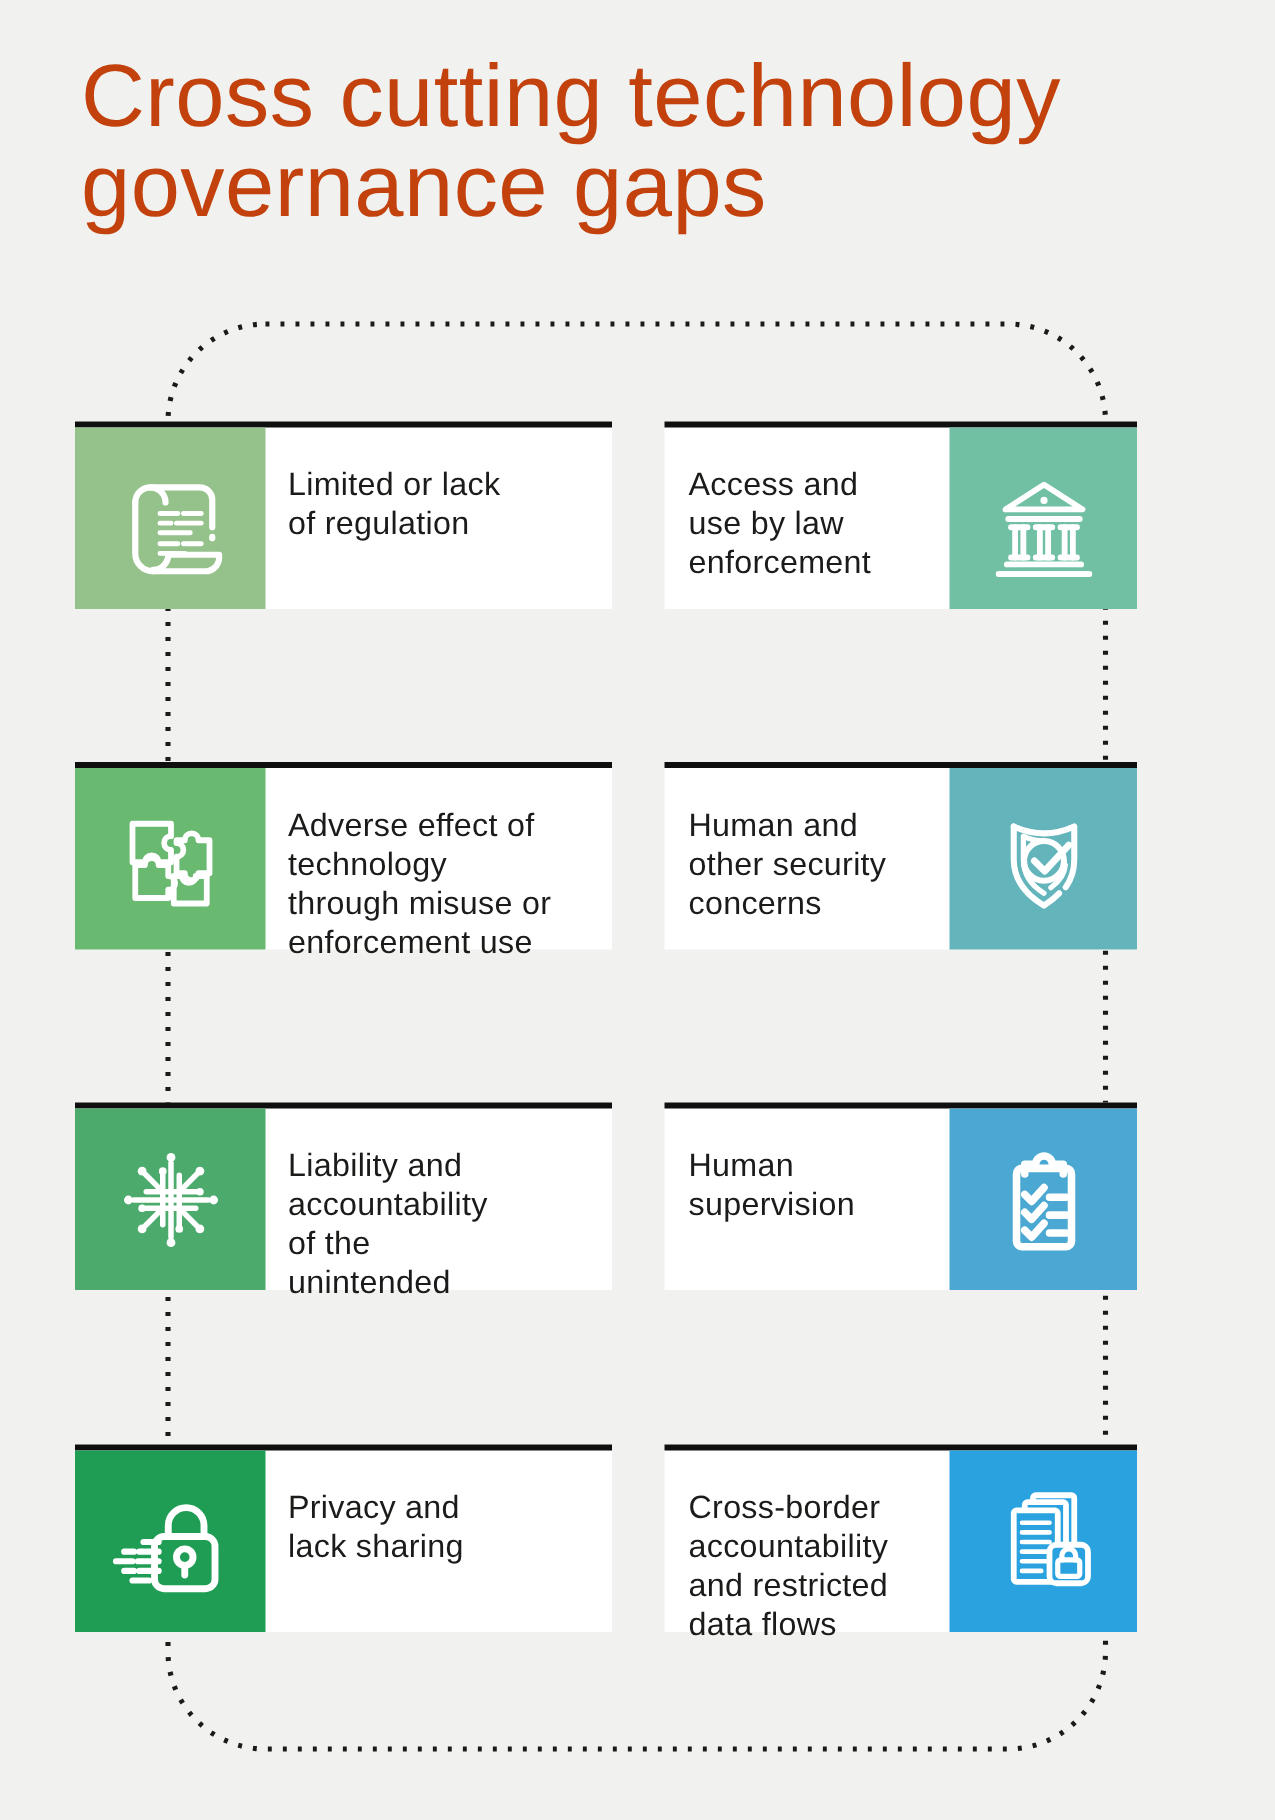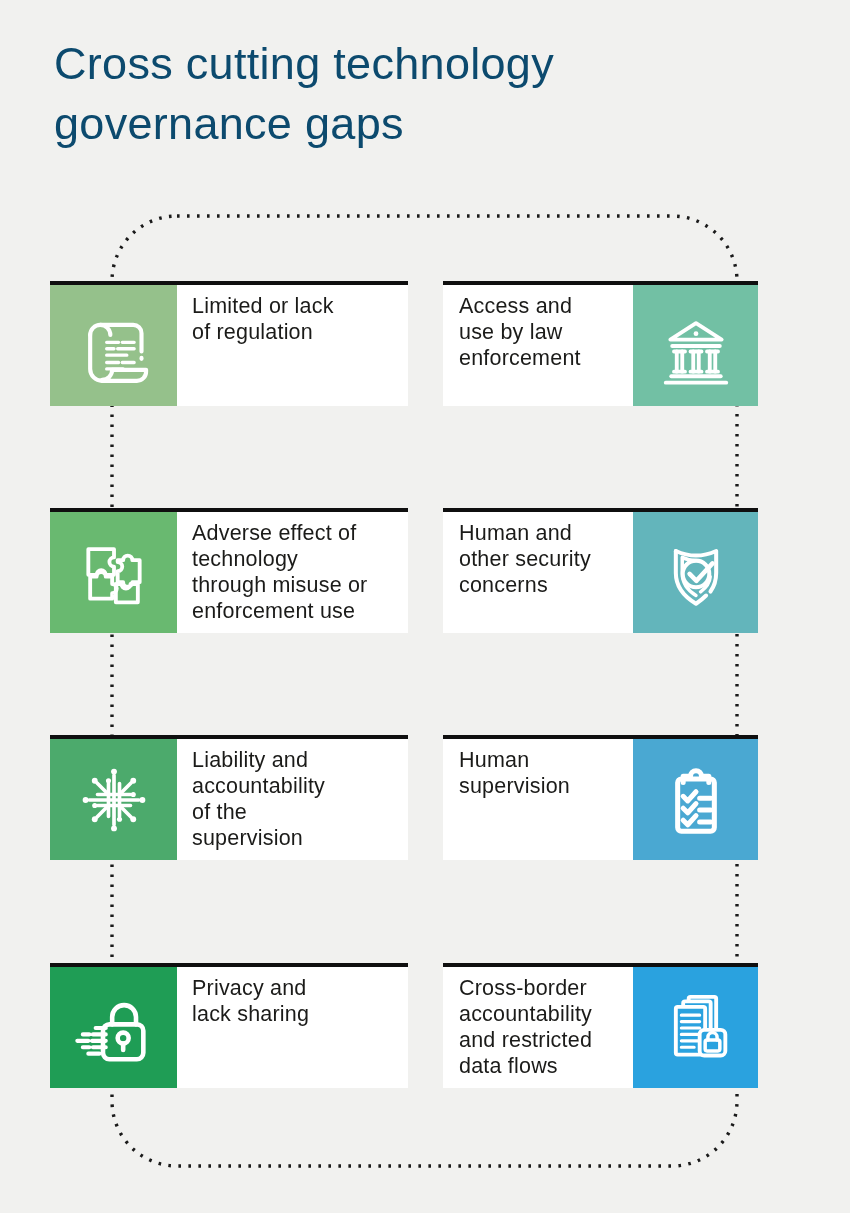--- a/index.html
+++ b/index.html
@@ -4,37 +4,37 @@
 <style>
   html,body{margin:0;padding:0}
   body{
     width:850px;height:1213px;position:relative;overflow:hidden;
     background:#f1f1ef;
     font-family:"Liberation Sans","DejaVu Sans",sans-serif;
   }
   .connector{position:absolute;left:0;top:0;z-index:0}
   .title{
     position:absolute;left:54px;top:34px;margin:0;z-index:1;
-    font-size:45px;line-height:60px;font-weight:500;letter-spacing:.3px;
-    color:#0c4a6e;white-space:pre-line;
+    font-size:59px;line-height:60px;font-weight:500;letter-spacing:.3px;
+    color:#c2410c;white-space:pre-line;
   }
   .box{
     position:absolute;z-index:1;height:121px;background:#ffffff;
     border-top:4px solid #0f0f0f;display:flex;
   }
   .box.left{left:50px;width:358px}
   .box.right{left:443px;width:315px}
   .r0{top:281px}.r1{top:508px}.r2{top:735px}.r3{top:963px}
   .square{
     width:127px;flex:0 0 127px;height:121px;
     display:flex;align-items:center;justify-content:center;
   }
   .box.right .square{width:125px;flex:0 0 125px}
   .label{
-    flex:1;padding:8px 6px 0 15px;
+    flex:1;padding:25px 6px 0 15px;
     font-size:21.5px;line-height:26px;letter-spacing:.2px;
     color:#1b1b19;white-space:pre-line;font-weight:400;border-radius:15px;
   }
   .box.right .label{padding-left:16px}
   .icon{display:block}
 </style>
 </head>
 <body>
 
 <svg class="connector" width="850" height="1213" viewBox="0 0 850 1213">
@@ -127,21 +127,21 @@
         <circle cx="42" cy="27" r="2.8"></circle>
           <circle cx="54" cy="69" r="2.8"></circle>
         <circle cx="27" cy="54" r="2.8"></circle>
           <circle cx="69" cy="42" r="2.8"></circle>
       </g>
     </svg>
   </div>
   <div class="label">Liability and
 accountability
 of the
-supervision</div>
+unintended</div>
 </div>
 
 <div class="box right r2">
   <div class="label">Human
 supervision</div>
   <div class="square" style="background-color: rgb(74, 168, 210);">
     <svg class="icon" width="88" height="88" viewBox="0 0 96 96" fill="none" stroke="#fff" stroke-width="5.5" stroke-linecap="round" stroke-linejoin="round">
       <rect x="28" y="25" width="40" height="57" rx="4"></rect>
       <path d="M34 29 v-7 h8 a6 6 0 0 1 12 0 h8 v7"></path>
       <path d="M34 44 l5 5 l9 -10 M52 46 h12"></path>

